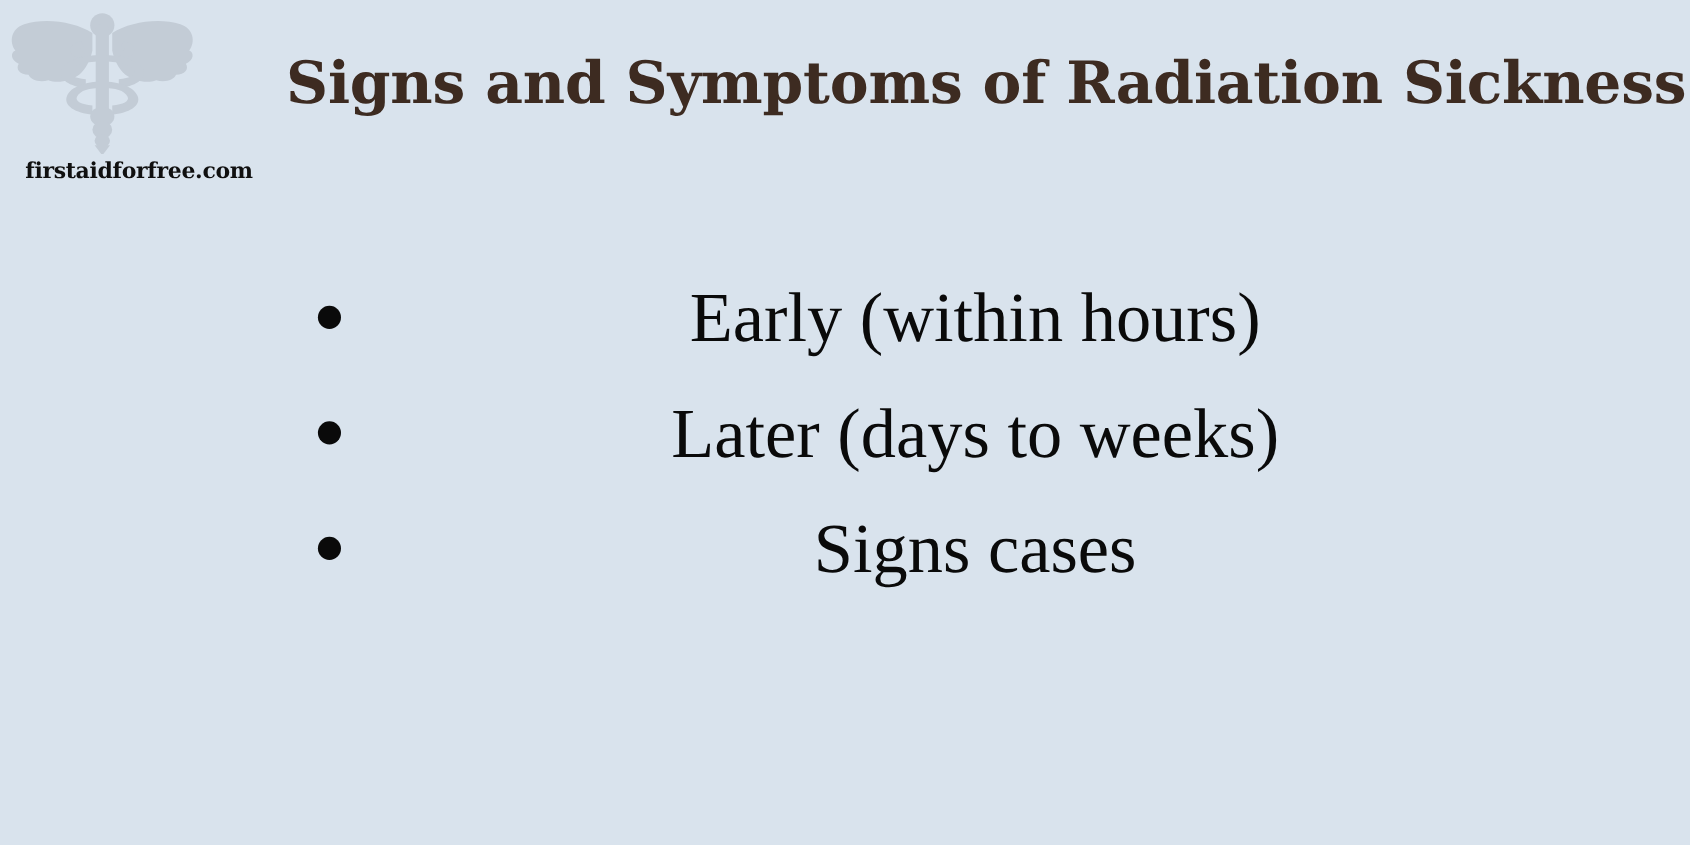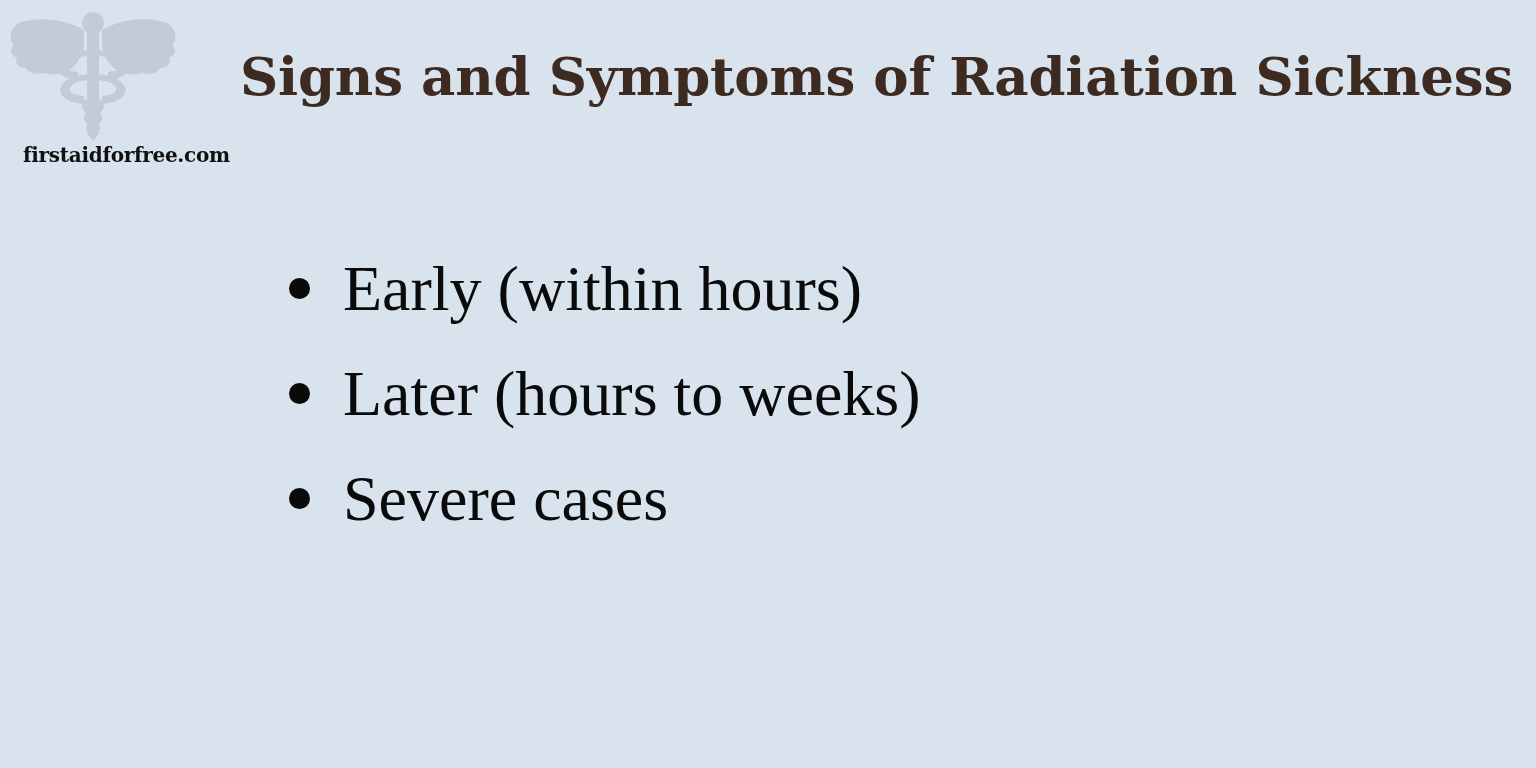--- a/index.html
+++ b/index.html
@@ -49,21 +49,21 @@
     font-weight: 700;
     font-size: 20px;
     letter-spacing: -0.3px;
     color: #101010;
     white-space: nowrap;
   }
 
   
   .slide-title {
     position: absolute;
-    left: 240px;
+    left: 260px;
     top: 44px;
     width: 1180px;
     font-family: "DejaVu Serif", "Liberation Serif", serif;
     font-weight: 700;
     font-size: 53px;
     line-height: 64px;
     letter-spacing: -0.2px;
     color: #3d2b21;
     text-align: center;
     white-space: nowrap;
@@ -78,20 +78,21 @@
     margin: 0;
     padding: 0;
     list-style: none;
   }
   .bullet-item {
     position: relative;
     height: 105px;
     padding-left: 63px;
     display: flex;
     align-items: center;
+    justify-content: center;
   }
   .bullet-marker {
     position: absolute;
     left: 9px;
     top: 42px;
     width: 21px;
     height: 21px;
     border-radius: 50%;
     background: #0a0a0a;
   }
@@ -148,21 +149,21 @@
 
   <div class="slide-title">Signs and Symptoms of Radiation Sickness</div>
 
   <ul class="bullet-list">
     <li class="bullet-item">
       <span class="bullet-marker"></span>
       <span class="bullet-text">Early (within hours)</span>
     </li>
     <li class="bullet-item">
       <span class="bullet-marker"></span>
-      <span class="bullet-text">Later (hours to weeks)</span>
+      <span class="bullet-text">Later (days to weeks)</span>
     </li>
     <li class="bullet-item">
       <span class="bullet-marker"></span>
-      <span class="bullet-text">Severe cases</span>
+      <span class="bullet-text">Signs cases</span>
     </li>
   </ul>
 
 </div>
 
 </body></html>

